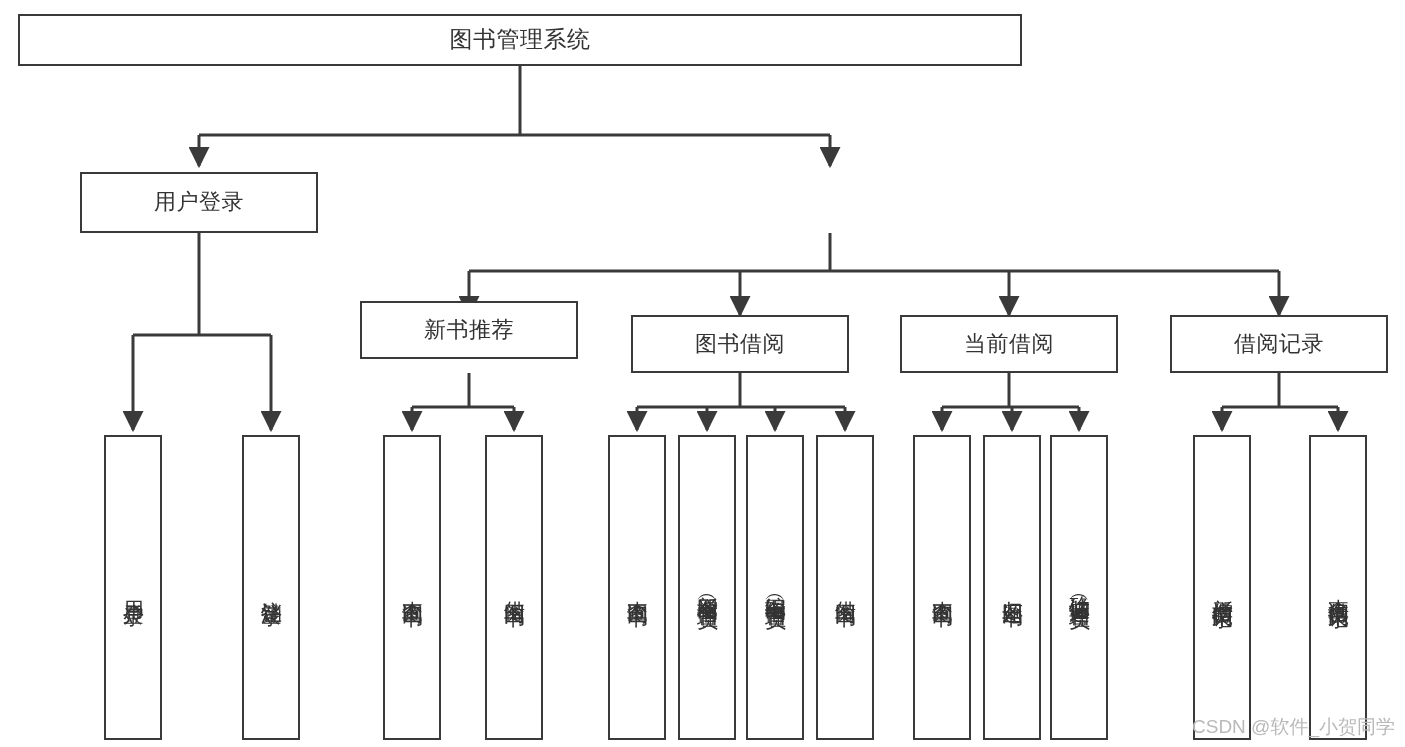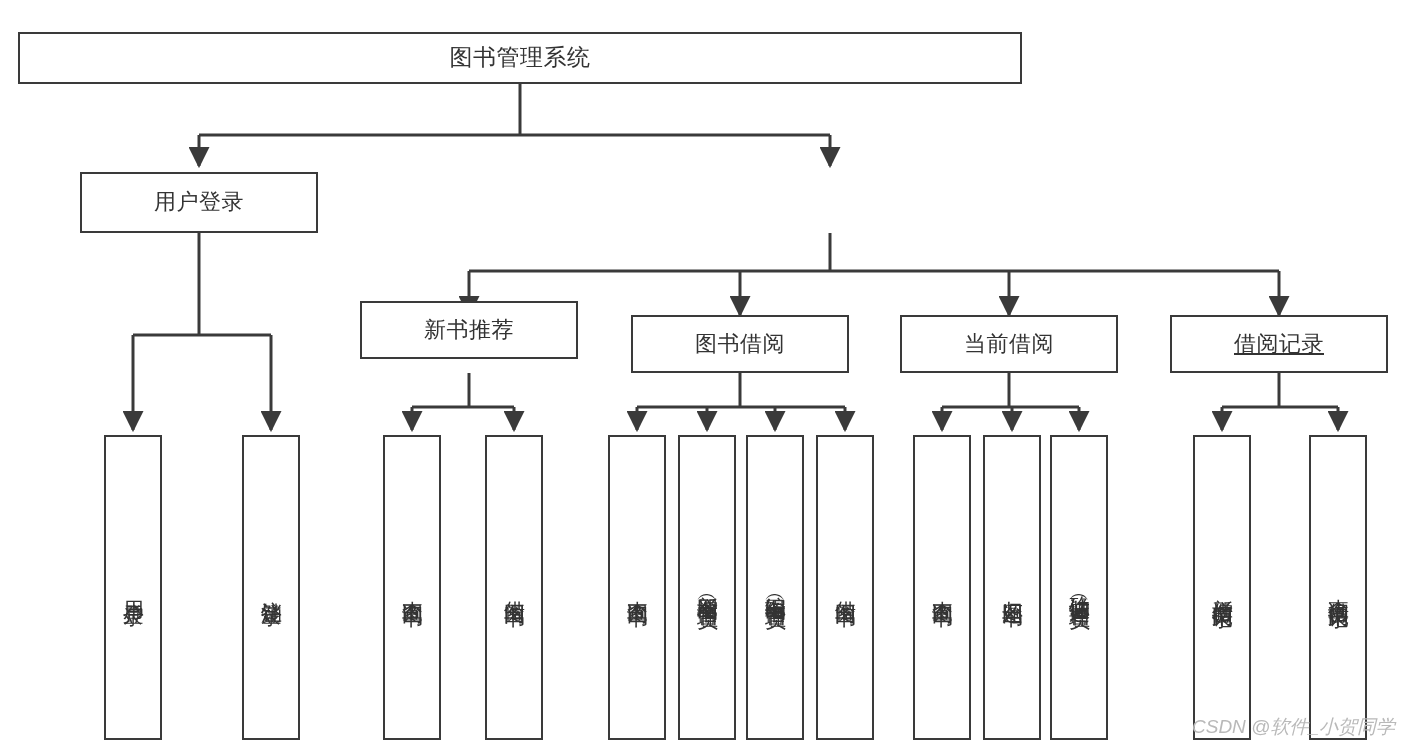--- a/index.html
+++ b/index.html
@@ -63,21 +63,20 @@
     max-height: 286px;
     white-space: nowrap;
   }
   .watermark {
     position: absolute;
     color: #b9b9b9;
     font-size: 19px;
     white-space: nowrap;
     z-index: 3;
     font-family: "Liberation Sans", "DejaVu Sans", sans-serif;
-    font-style: italic;
   }
 </style>
 </head>
 <body>
 
 <div id="canvas">
 
   <svg id="edges" viewBox="0 0 1405 747" xmlns="http://www.w3.org/2000/svg">
     <defs>
       <marker id="arrow" viewBox="0 0 10 10" refX="9" refY="5" markerWidth="7" markerHeight="7" orient="auto-start-reverse">
@@ -121,38 +120,38 @@
       <path d="M 1012 407 L 1012 430" marker-end="url(#arrow)"></path>
       <path d="M 1079 407 L 1079 430" marker-end="url(#arrow)"></path>
 
       <path d="M 1279 373 L 1279 407"></path>
       <path d="M 1222 407 L 1338 407"></path>
       <path d="M 1222 407 L 1222 430" marker-end="url(#arrow)"></path>
       <path d="M 1338 407 L 1338 430" marker-end="url(#arrow)"></path>
     </g>
   </svg>
 
-  <div class="node horiz root" style="left:18px; top:14px; width:1004px; height:52px;margin-top:18px;">
+  <div class="node horiz root" style="left:18px; top:14px; width:1004px; height:52px;">
     <span class="node-label">图书管理系统</span>
   </div>
 
   <div class="node horiz" style="left:80px; top:172px; width:238px; height:61px;">
     <span class="node-label">用户登录</span>
   </div>
 
   <div class="node horiz" style="left:360px; top:301px; width:218px; height:58px;">
     <span class="node-label">新书推荐</span>
   </div>
   <div class="node horiz" style="left:631px; top:315px; width:218px; height:58px;">
     <span class="node-label">图书借阅</span>
   </div>
   <div class="node horiz" style="left:900px; top:315px; width:218px; height:58px;">
     <span class="node-label">当前借阅</span>
   </div>
-  <div class="node horiz" style="left:1170px; top:315px; width:218px; height:58px;text-decoration:underline;">
+  <div class="node horiz" style="left:1170px; top:315px; width:218px; height:58px;">
     <span class="node-label">借阅记录</span>
   </div>
 
   <div class="node vert" style="left:104px; top:435px; width:58px; height:305px;">
     <span class="node-label">用户登录</span>
   </div>
   <div class="node vert" style="left:242px; top:435px; width:58px; height:305px;">
     <span class="node-label">注销登录</span>
   </div>
 

